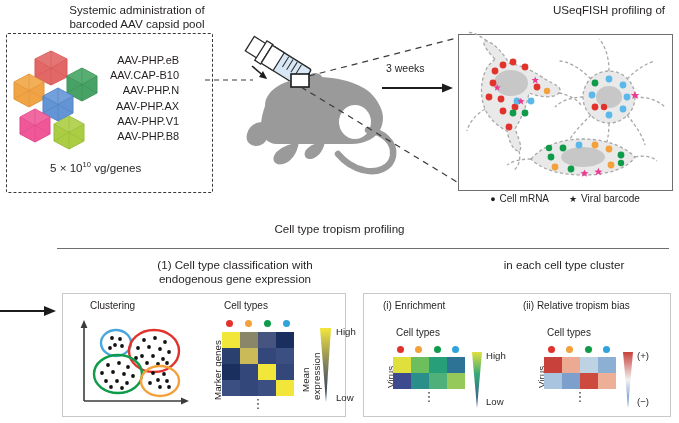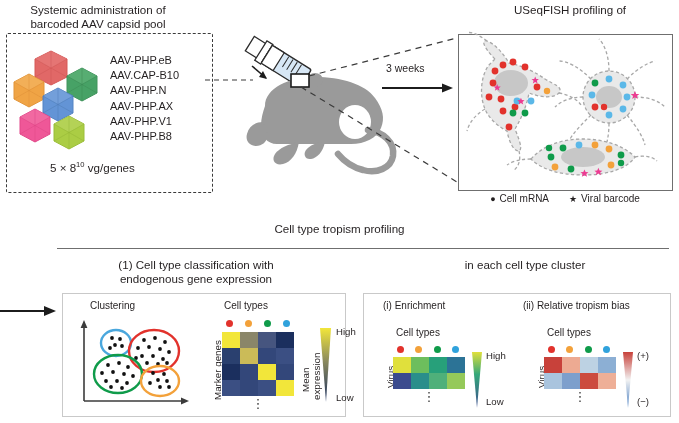--- a/index.html
+++ b/index.html
@@ -2,21 +2,21 @@
 <html><head>
 <meta charset="utf-8">
 <style>
   html,body{margin:0;padding:0;background:#ffffff;}
   body{
     width:679px;height:423px;position:relative;overflow:hidden;
     font-family:"Liberation Sans","DejaVu Sans",sans-serif;
     color:#231f20;
   }
   .abs{position:absolute;}
-  .ttl{font-size:11.6px;line-height:14px;text-align:center;color:#231f20;}
+  .ttl{font-size:11.6px;line-height:14px;text-align:center;color:#231f20;padding-left:39px;}
   .lbl{font-size:10.5px;color:#231f20;}
   .sm{font-size:9.6px;color:#231f20;}
   .dashbox{
     position:absolute;border:1.5px dashed #3b3b3b;border-radius:2px;
   }
   .solidbox{position:absolute;border:1.2px solid #6f6f6f;background:#fff;}
   .panelbox{position:absolute;border:1px solid #c9c9c9;background:#fff;}
   .capsidname{font-size:11px;line-height:15.2px;color:#231f20;white-space:nowrap;}
   .vgline{font-size:11.6px;color:#231f20;white-space:nowrap;}
   .hrule{position:absolute;background:#6f6f6f;height:1.4px;}
@@ -81,31 +81,31 @@
     <g opacity="0.95">
       <polygon points="55,70 70,78 70,95 55,103 40,95 40,78" fill="#a7cb3a" stroke="#96ba2e" stroke-width="1"></polygon>
       <polygon points="55,70 70,78 55,86 40,78" fill="#bcd868" opacity="0.45"></polygon>
       <line x1="40" y1="78" x2="70" y2="95" stroke="#8aad28" stroke-width="0.7" opacity="0.6"></line>
       <line x1="70" y1="78" x2="40" y2="95" stroke="#8aad28" stroke-width="0.7" opacity="0.6"></line>
       <line x1="55" y1="70" x2="55" y2="103" stroke="#8aad28" stroke-width="0.7" opacity="0.6"></line>
     </g>
   </svg>
 </div>
 
-<div class="abs" style="left:110px;top:53px;">
+<div class="abs" style="left:110px;top:53px;text-align:right;">
   <div class="capsidname">AAV-PHP.eB</div>
   <div class="capsidname">AAV.CAP-B10</div>
   <div class="capsidname">AAV-PHP.N</div>
   <div class="capsidname">AAV-PHP.AX</div>
   <div class="capsidname">AAV-PHP.V1</div>
   <div class="capsidname">AAV-PHP.B8</div>
 </div>
 
 <div class="abs vgline" style="left:50px;top:160px;">
-  <span>5 × 8</span><sup style="font-size:7.6px;">10</sup><span> vg/genes</span>
+  <span>5 × 10</span><sup style="font-size:7.6px;">10</sup><span> vg/genes</span>
 </div>
 
 <div class="abs" style="left:205px;top:22px;width:260px;height:160px;">
   <svg width="260" height="160" viewBox="0 0 260 160">
 
     <line x1="0" y1="58" x2="48" y2="58" stroke="#3b3b3b" stroke-width="1.2" stroke-dasharray="5,4"></line>
 
     <g transform="rotate(32 70 38)">
       <rect x="40" y="29" width="14" height="17" fill="#ffffff" stroke="#2b2b2b" stroke-width="1.3"></rect>
       <rect x="53" y="26" width="7" height="23" fill="#ffffff" stroke="#2b2b2b" stroke-width="1.3"></rect>

